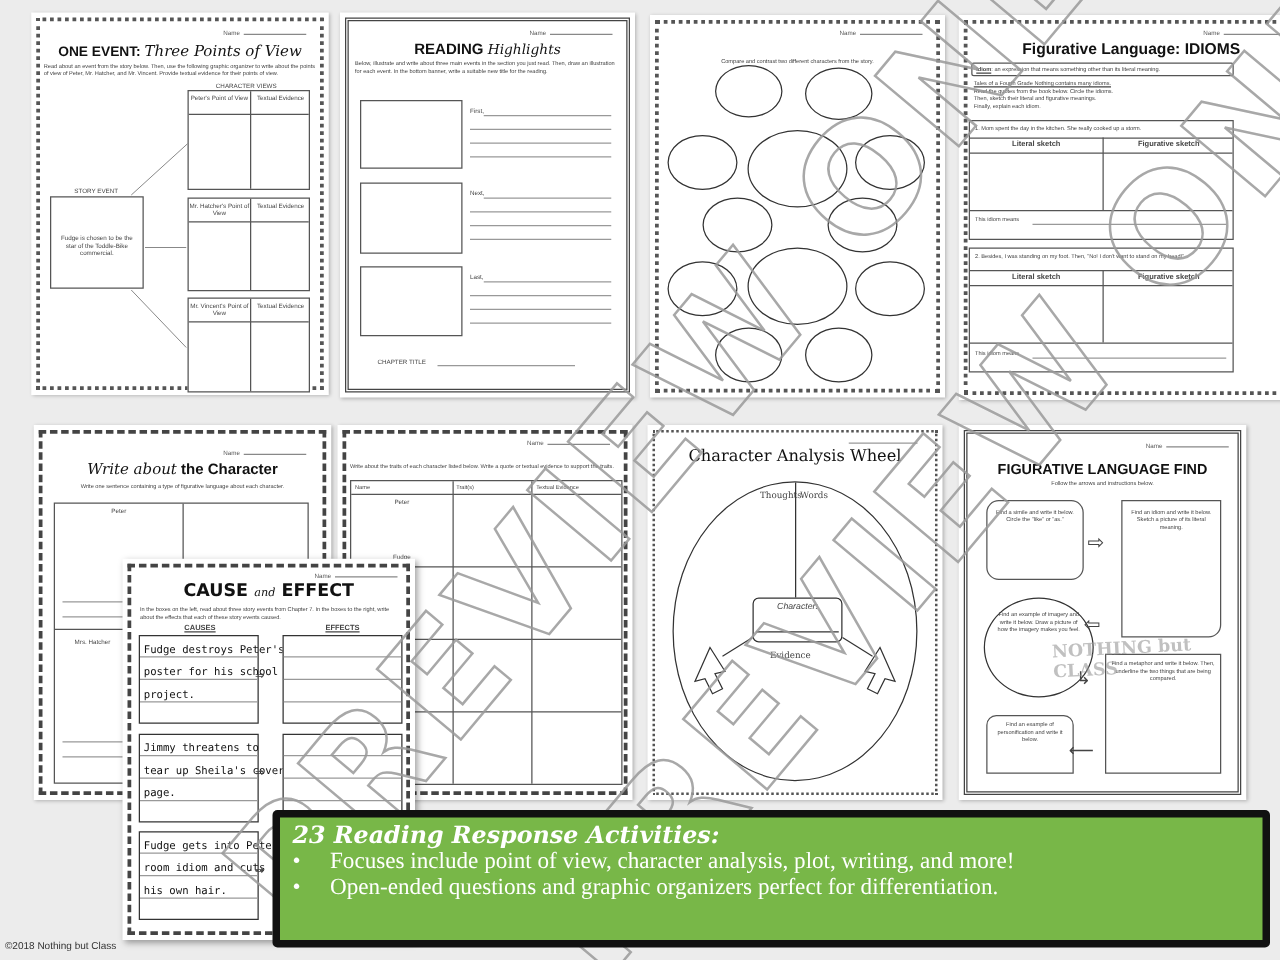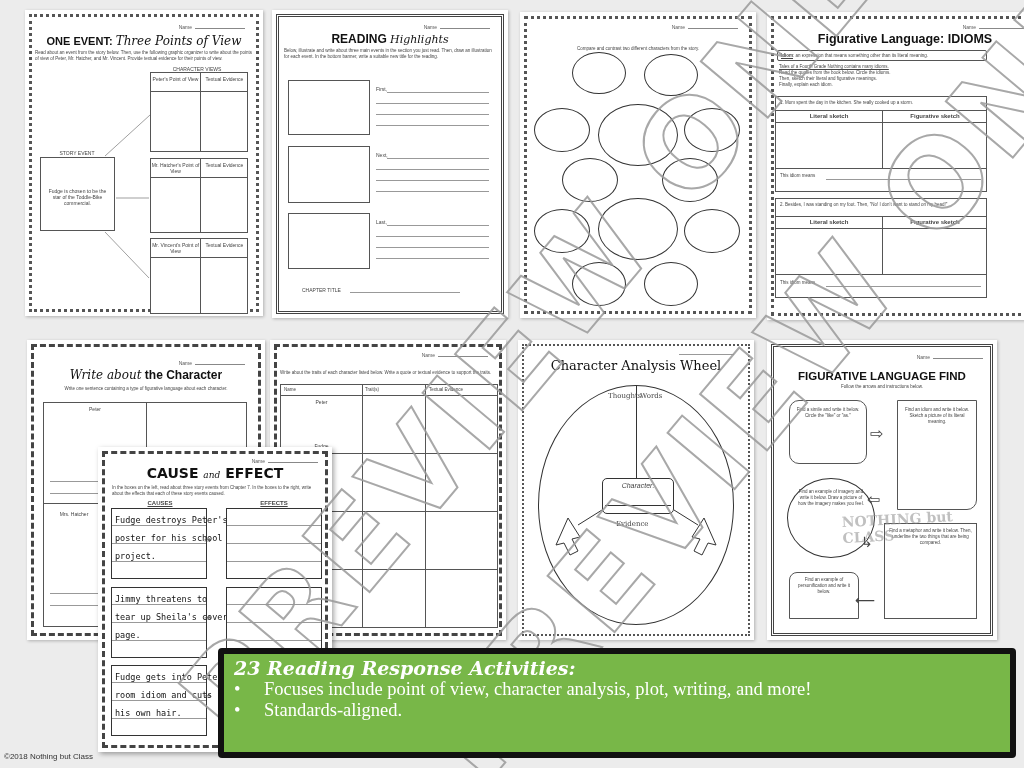--- a/index.html
+++ b/index.html
@@ -300,19 +300,19 @@
   </div>
 
   <div class="watermark" style="left:15px;top:240px;transform:rotate(-50deg);transform-origin:center;">PREVIEW ONLY</div>
   <div class="watermark" style="left:260px;top:280px;transform:rotate(-50deg);transform-origin:center;">PREVIEW ONLY</div>
 
   <div class="banner">
     <div class="banner-inner">
       <div class="banner-title">23 Reading Response Activities:</div>
       <ul class="banner-list">
         <li>Focuses include point of view, character analysis, plot, writing, and more!</li>
-        <li>Standards-aligned.</li>
+        <li>Open-ended questions and graphic organizers perfect for differentiation.</li>
       </ul>
     </div>
   </div>
 
   <div class="copyright">©2018 Nothing but Class</div>
 </div>
 
 </body></html>

